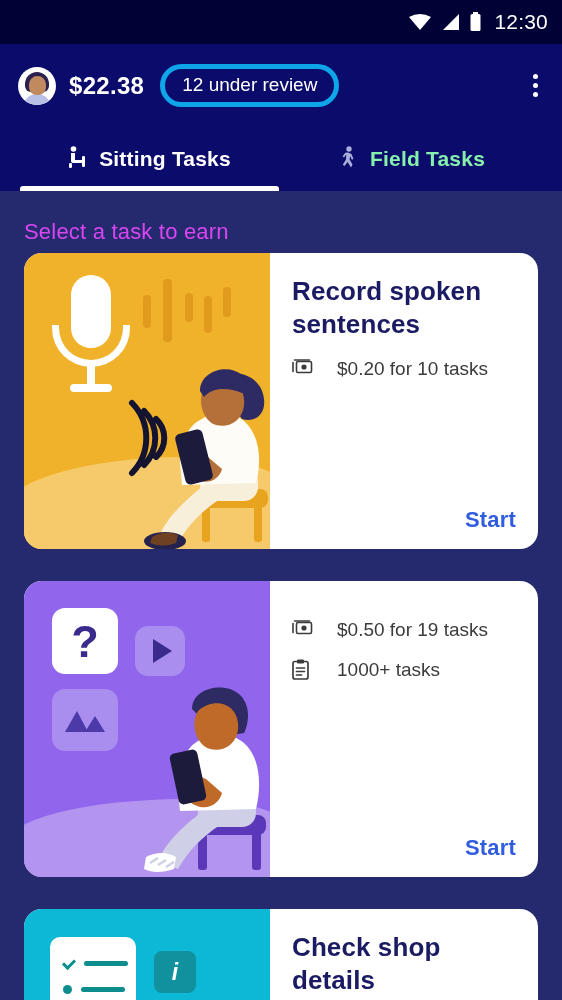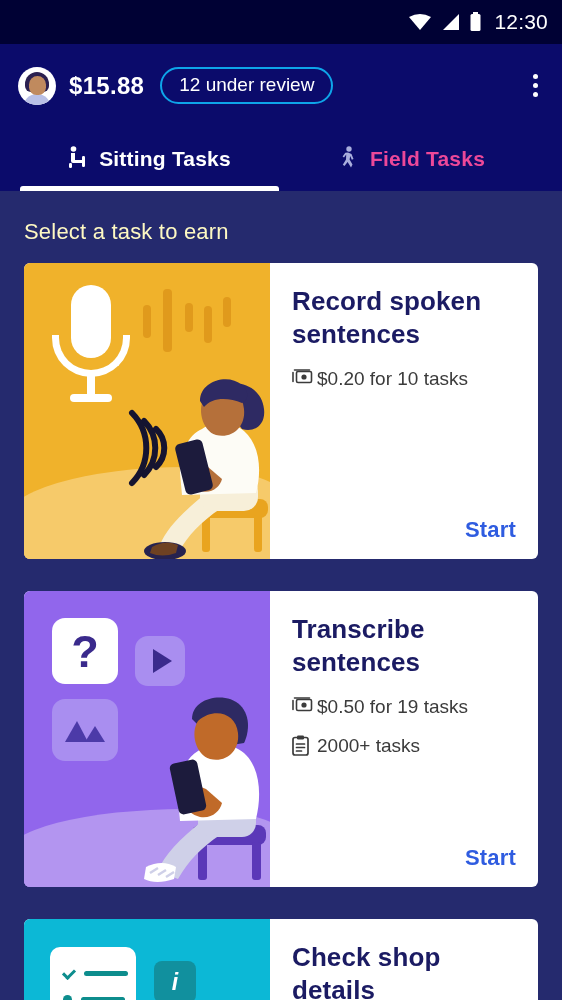--- a/index.html
+++ b/index.html
@@ -25,49 +25,49 @@
   .header-row { display: flex; align-items: center; height: 83px; }
   .avatar {
     width: 38px; height: 38px; border-radius: 50%;
     background: #ffffff; position: relative; overflow: hidden; flex: 0 0 38px;
   }
   .avatar .av-hair { position: absolute; left: 7px; top: 5px; width: 24px; height: 20px; background: #2b2050; border-radius: 12px 12px 6px 6px; }
   .avatar .av-face { position: absolute; left: 11px; top: 9px; width: 17px; height: 19px; background: #c08a5e; border-radius: 9px 9px 8px 8px; }
   .avatar .av-body { position: absolute; left: 5px; bottom: -6px; width: 28px; height: 17px; background: #b9c0e6; border-radius: 14px 14px 0 0; }
   .balance { color: #ffffff; font-size: 24px; font-weight: bold; margin-left: 13px; letter-spacing: .3px; }
   .review-pill {
-    margin-left: 16px; border: 2px solid #0ea5e9; border-radius: 22px;
+    margin-left: 16px; border: 5px solid #0ea5e9; border-radius: 22px;
     padding: 6px 17px 8px; color: #ffffff; font-size: 19px; line-height: 1;
   }
   .kebab { margin-left: auto; display: flex; flex-direction: column; gap: 4px; padding: 8px 6px; }
   .kebab span { width: 5px; height: 5px; border-radius: 50%; background: #ffffff; display: block; }
 
   
   .tabs { display: flex; height: 64px; }
   .tab { flex: 0 0 50%; display: flex; align-items: center; justify-content: center; gap: 12px; position: relative; }
   .tab-label { font-size: 21px; font-weight: bold; letter-spacing: .2px; }
   .tab.active .tab-label { color: #ffffff; }
-  .tab.inactive .tab-label { color: #ec4899; }
+  .tab.inactive .tab-label { color: #86efac; }
   .tab .underline {
     position: absolute; left: 2px; right: 2px; bottom: 0; height: 5px;
     background: #ffffff; border-radius: 3px 3px 0 0;
   }
 
   
   .content { padding: 0 24px; }
-  .section-title { color: #fef9c3; font-size: 22px; padding: 28px 0 18px; letter-spacing: .2px; }
+  .section-title { color: #d946ef; font-size: 22px; padding: 28px 0 8px; letter-spacing: .2px; }
 
   .card {
-    display: flex; background: #ffffff; border-radius: 6px; overflow: hidden;
+    display: flex; background: #ffffff; border-radius: 18px; overflow: hidden;
     height: 296px; margin-bottom: 32px;
   }
   .card-art { flex: 0 0 246px; position: relative; overflow: hidden; }
   .card-info { flex: 1 1 auto; padding: 22px 20px 14px 22px; display: flex; flex-direction: column; position: relative; }
   .card-title { color: #1b1b63; font-size: 26px; font-weight: bold; line-height: 1.28; letter-spacing: .1px; }
-  .meta { margin-top: 14px; display: flex; gap: 3px; align-items: flex-start; }
+  .meta { margin-top: 14px; display: flex; gap: 23px; align-items: flex-start; }
   .meta-text { color: #3b3b3b; font-size: 19px; line-height: 1.35; }
   .meta-icon { flex: 0 0 22px; padding-top: 2px; }
   .start-btn {
     margin-top: auto; align-self: flex-end; color: #2f5ce0;
     font-size: 22px; font-weight: bold; padding: 4px 2px 2px; letter-spacing: .2px;
   }
 
   
   .art-yellow { background: #f0b22b; }
   .art-yellow .floor { position: absolute; left:-20px; right:-20px; bottom:0; height: 92px; background: #f6ca6a; border-radius: 70% 40% 0 0 / 60px 40px 0 0; }
@@ -129,21 +129,21 @@
     <span class="sb-time">12:30</span>
   </div>
 
   <div class="header">
     <div class="header-row">
       <div class="avatar">
         <div class="av-body"></div>
         <div class="av-hair"></div>
         <div class="av-face"></div>
       </div>
-      <div class="balance">$15.88</div>
+      <div class="balance">$22.38</div>
       <div class="review-pill">12 under review</div>
       <div class="kebab">
         <span></span>
         <span></span>
         <span></span>
       </div>
     </div>
 
     <div class="tabs">
       <div class="tab active">
@@ -262,40 +262,39 @@
           <path d="M66 92 C58 108 64 124 80 128 C92 130 100 122 102 114 L86 100 Z" fill="#c06a29"></path>
 
           <path d="M72 30 C72 8 106 2 120 16 C132 28 128 46 124 54 L100 58 Z" fill="#2e2a63"></path>
 
           <path d="M78 32 C94 18 116 24 118 44 C120 62 106 74 90 70 C76 66 70 44 78 32 Z" fill="#c06a29"></path>
 
           <rect x="54" y="72" width="28" height="52" rx="5" fill="#1c1b3c" transform="rotate(-12 68 98)"></rect>
         </svg>
       </div>
       <div class="card-info">
-        <div class="card-title">Transcribe sentences</div>
         <div class="meta">
           <span class="meta-icon">
             <svg width="22" height="16" viewBox="0 0 22 16">
               <rect x="4.5" y="3.5" width="15" height="11" rx="1.5" fill="none" stroke="#3b3b3b" stroke-width="1.6"></rect>
               <circle cx="12" cy="9" r="2.6" fill="#3b3b3b"></circle>
               <path d="M2.5 2 h15 M1 4.5 v9" stroke="#3b3b3b" stroke-width="1.6" fill="none" stroke-linecap="round"></path>
             </svg>
           </span>
           <span class="meta-text">$0.50 for 19 tasks</span>
         </div>
         <div class="meta">
           <span class="meta-icon">
             <svg width="17" height="21" viewBox="0 0 17 21">
               <rect x="1" y="2.5" width="15" height="17.5" rx="2" fill="none" stroke="#3b3b3b" stroke-width="1.7"></rect>
               <rect x="5" y="0.5" width="7" height="4" rx="1.2" fill="#3b3b3b"></rect>
               <path d="M4.5 9 h8 M4.5 12.5 h8 M4.5 16 h5" stroke="#3b3b3b" stroke-width="1.7" stroke-linecap="round"></path>
             </svg>
           </span>
-          <span class="meta-text">2000+ tasks</span>
+          <span class="meta-text">1000+ tasks</span>
         </div>
         <div class="start-btn">Start</div>
       </div>
     </div>
 
     <div class="card">
       <div class="card-art art-cyan">
         <div class="checklist-card">
           <div class="cl-row" style="top:22px;">
             <span class="cl-check"></span>

